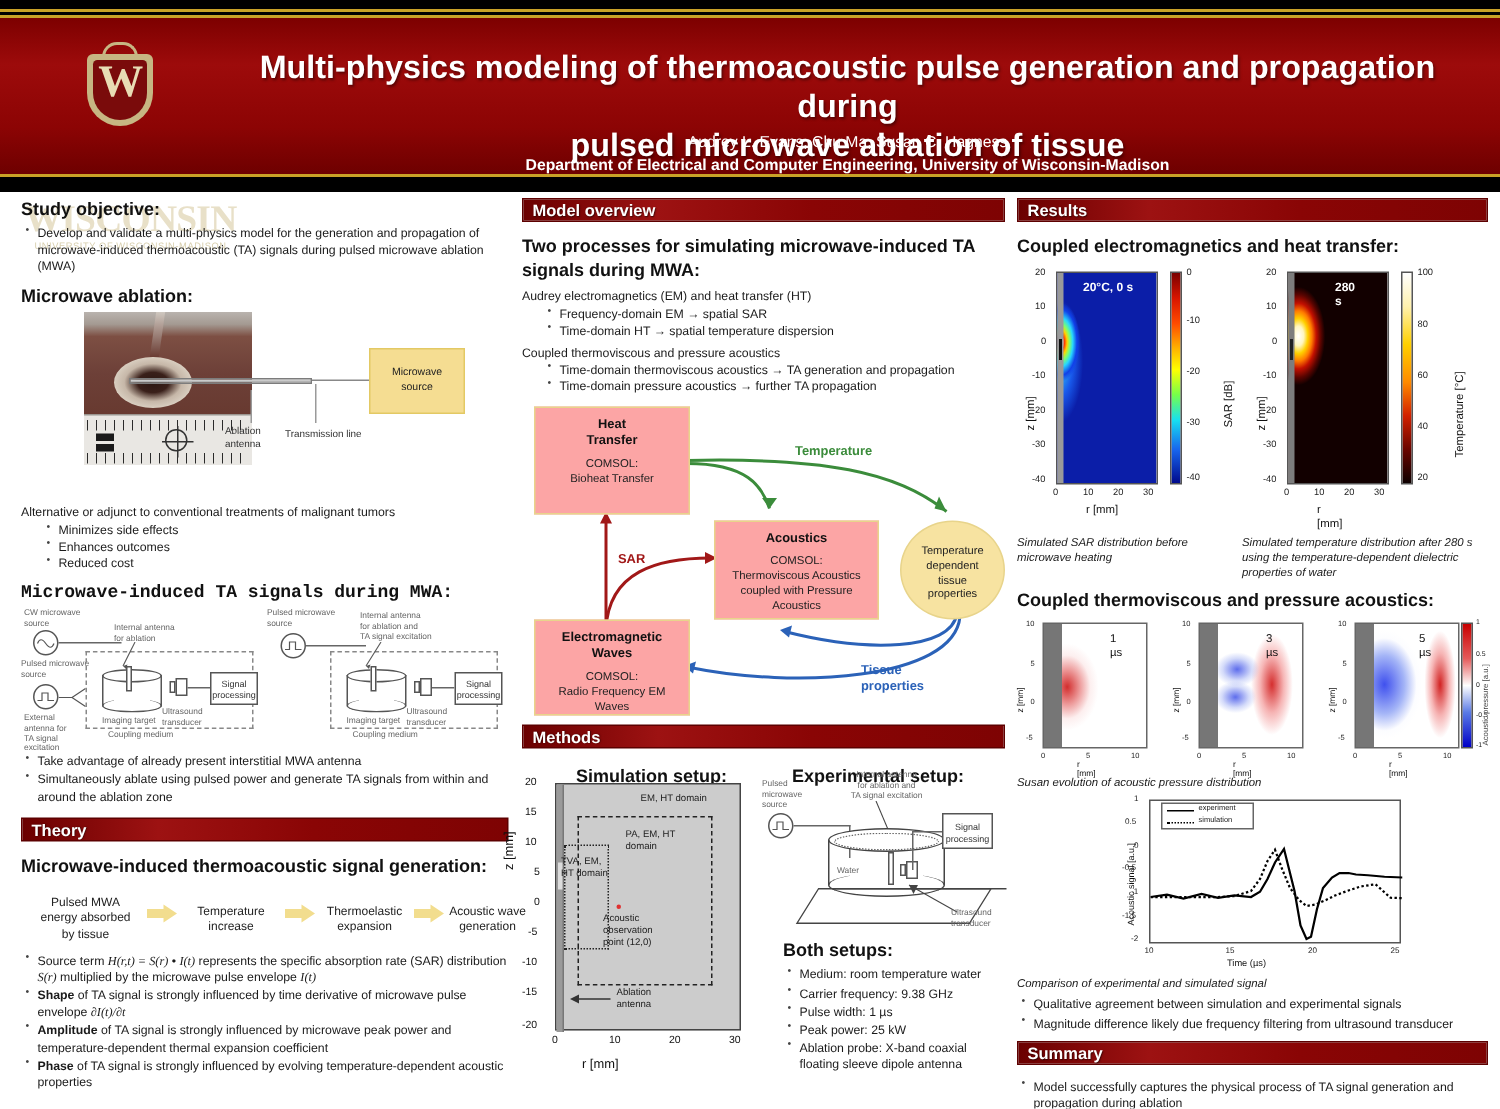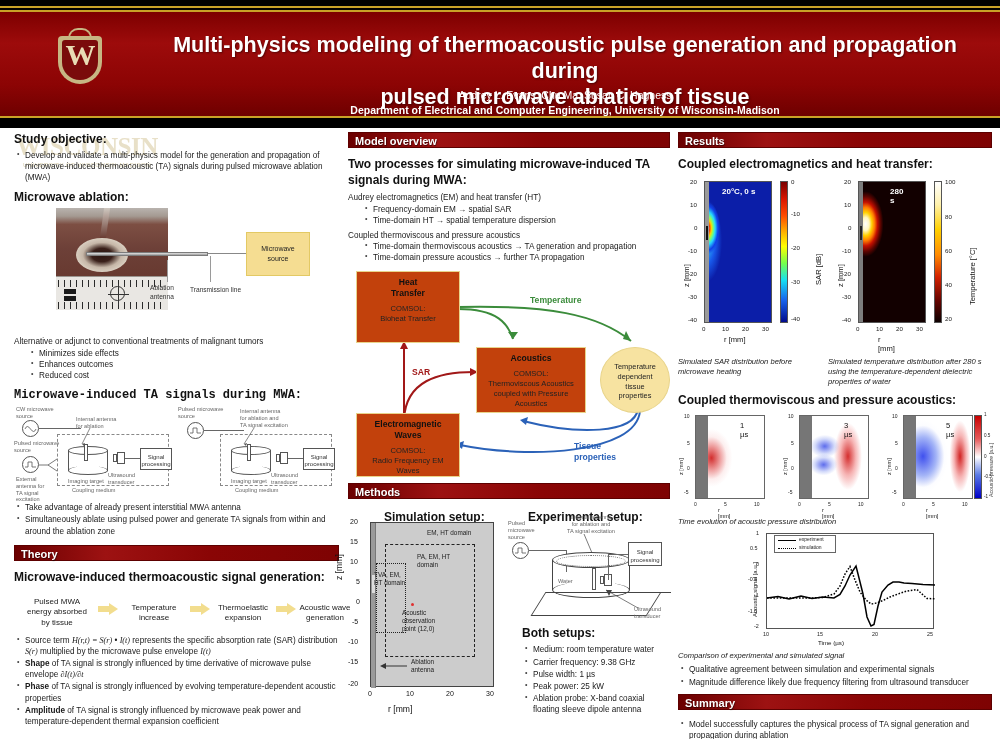--- a/index.html
+++ b/index.html
@@ -177,21 +177,21 @@
   .chain-txt{ position:absolute; text-align:center; font-size:8px; color:#222; line-height:1.3; }
   .chain-arrow{
     position:absolute; top:14px; width:20px; height:12px;
   }
   .chain-arrow .stem{ position:absolute;left:0;top:3px;width:12px;height:6px;background:#f2dd8e;}
   .chain-arrow .head{ position:absolute;left:11px;top:0;width:0;height:0;
     border-top:6px solid transparent;border-bottom:6px solid transparent;border-left:9px solid #f2dd8e;}
 
   
   #flow{ position:relative; height:210px; margin-top:6px; }
-  .fbox{ position:absolute; background:#c2410c; border:1px solid #e8d48b; }
+  .fbox{ position:absolute; background:#fca5a5; border:1px solid #e8d48b; }
   .fbox .t{ display:block; text-align:center; font-weight:bold; font-size:8.6px; color:#111; line-height:1.25; padding-top:5px;}
   .fbox .s{ display:block; text-align:center; font-size:7.6px; color:#222; line-height:1.3; padding-top:5px;}
   #fellipse{
     position:absolute; left:252px; top:78px; width:70px; height:66px;
     background:#f7e3a1; border:1px solid #e8d48b; border-radius:50%;
   }
   #fellipse span{ display:block;text-align:center;font-size:7.4px;color:#222;line-height:1.3;padding-top:14px;}
   .flabel{ position:absolute; font-weight:bold; font-size:8.6px; line-height:1.2;}
   #lbl-temp{ color:#3b8c3b; }
   #lbl-sar { color:#a11818; }
@@ -435,22 +435,22 @@
     <div class="chain-arrow" style="left:262px;">
         <div class="stem"></div>
         <div class="head"></div>
       </div>
     <div class="chain-txt" style="left:282px; top:14px; width:58px;">Acoustic wave<br>generation</div>
   </div>
 
   <ul class="bul">
     <li>Source term <span class="mono-i">H(r,t) = S(r)</span> • <span class="mono-i">I(t)</span> represents the specific absorption rate (SAR) distribution <span class="mono-i">S(r)</span> multiplied by the microwave pulse envelope <span class="mono-i">I(t)</span></li>
     <li><b class="em">Shape</b> of TA signal is strongly influenced by time derivative of microwave pulse envelope <span class="mono-i">∂I(t)/∂t</span></li>
+    <li><b class="em">Amplitude</b> of TA signal is strongly influenced by microwave peak power and temperature-dependent thermal expansion coefficient</li>
     <li><b class="em">Phase</b> of TA signal is strongly influenced by evolving temperature-dependent acoustic properties</li>
-    <li><b class="em">Amplitude</b> of TA signal is strongly influenced by microwave peak power and temperature-dependent thermal expansion coefficient</li>
   </ul>
 </div>
 
 <div class="col" id="col-mid">
 
   <div class="sec-head">
     <span>Model overview</span>
   </div>
 
   <h3 class="sub" style="line-height:1.3;">Two processes for simulating microwave-induced TA signals during MWA:</h3>
@@ -765,21 +765,21 @@
     <div class="cb" style="left:296px; top:4px; height:84px;
          background:linear-gradient(180deg,#c80000 0%,#e55a5a 28%,#ffffff 50%,#5a7ae5 72%,#0000c8 100%);"></div>
     <div class="cb-lbl" style="left:306px; top:1px; font-size:4.6px;">1</div>
     <div class="cb-lbl" style="left:306px; top:22px; font-size:4.6px;">0.5</div>
     <div class="cb-lbl" style="left:306px; top:43px; font-size:4.6px;">0</div>
     <div class="cb-lbl" style="left:306px; top:63px; font-size:4.6px;">-0.5</div>
     <div class="cb-lbl" style="left:306px; top:83px; font-size:4.6px;">-1</div>
     <div class="rot-lbl" style="left:310px; top:86px; font-size:5.2px; color:#444;">Acoustic pressure [a.u.]</div>
   </div>
 
-  <div class="cap-ital" style="margin-top:2px;">Time evolution of acoustic pressure distribution</div>
+  <div class="cap-ital" style="margin-top:2px;">Susan evolution of acoustic pressure distribution</div>
 
   <div style="position:relative; height:122px; margin-top:2px;">
     <div id="cmp-ylab">Acoustic signal [a.u.]</div>
 
     <div class="cmp-tick" style="left:78px; top:1px;">1</div>
     <div class="cmp-tick" style="left:72px; top:16px;">0.5</div>
     <div class="cmp-tick" style="left:78px; top:32px;">0</div>
     <div class="cmp-tick" style="left:70px; top:47px;">-0.5</div>
     <div class="cmp-tick" style="left:76px; top:63px;">-1</div>
     <div class="cmp-tick" style="left:70px; top:79px;">-1.5</div>

